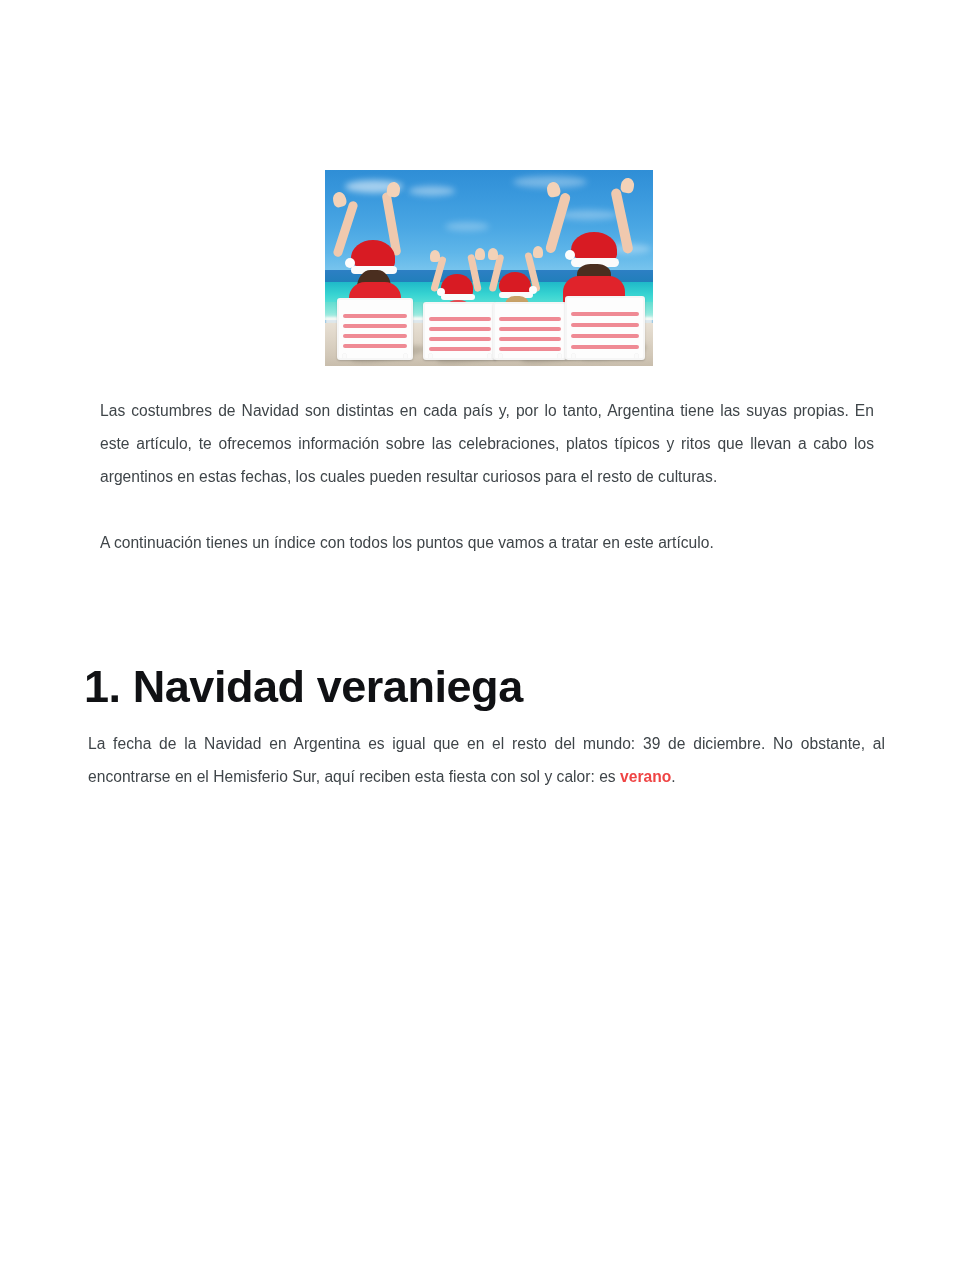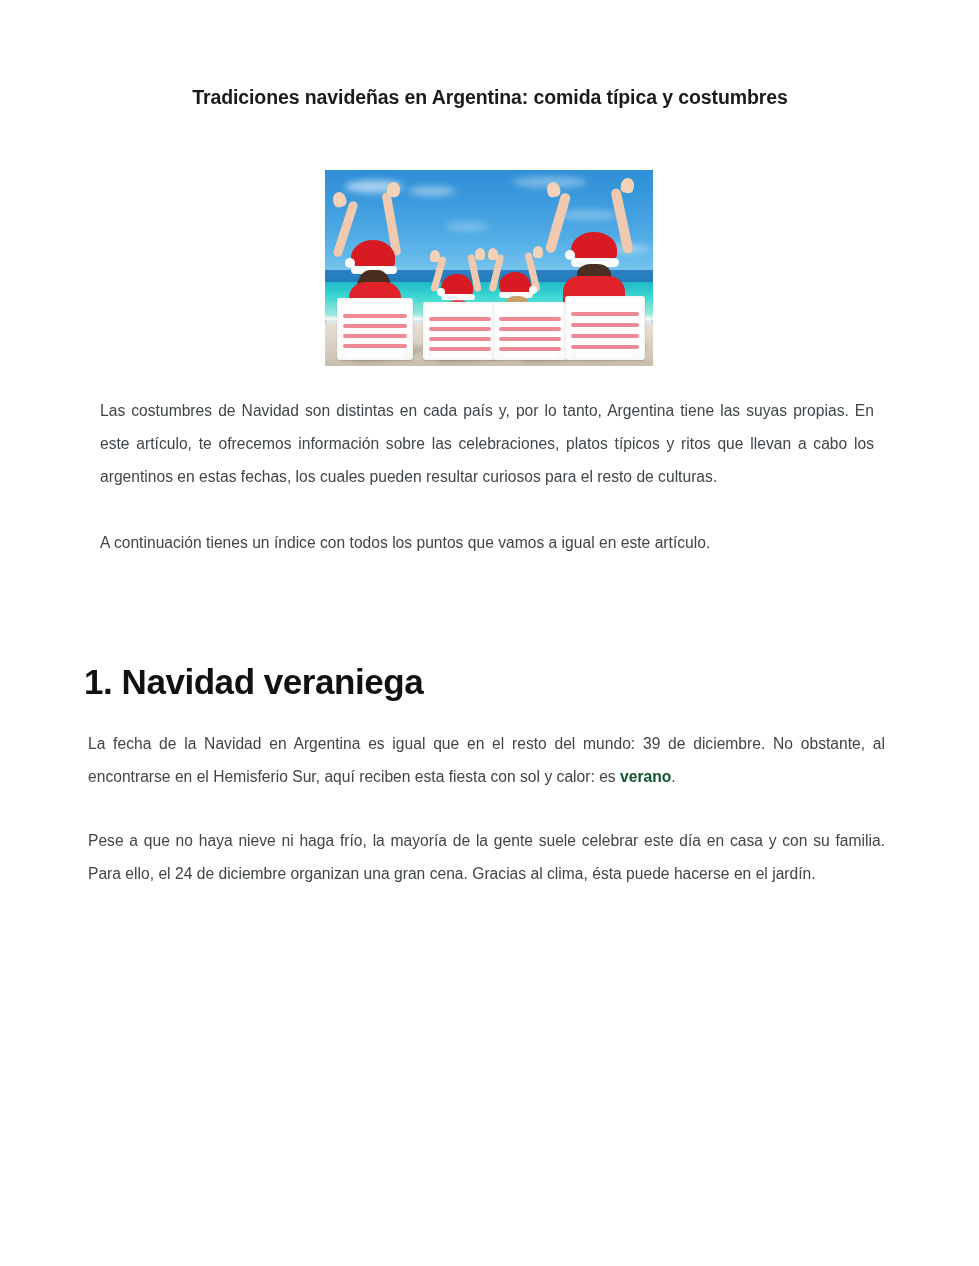--- a/index.html
+++ b/index.html
@@ -216,42 +216,41 @@
     color: #3f4549;
     letter-spacing: 0.02px;
   }
   .intro-block .para + .para { margin-top: 33px; }
 
   h1.section-title {
     position: absolute;
     left: 84px;
     top: 662px;
     margin: 0;
-    font-size: 35px;
+    font-size: 45px;
     font-weight: bold;
     line-height: 1.12;
     letter-spacing: -0.45px;
     color: #101114;
   }
 
   .section-body {
     position: absolute;
     left: 88px;
     top: 727px;
     width: 797px;
   }
   .section-body .para + .para { margin-top: 31px; }
-  .para b, .para strong { font-weight: bold; color: #14532d; }
+  .para b, .para strong { font-weight: bold; color: #ef4444; }
 </style>
 </head>
 <body>
 
 <div class="page">
 
-  <h2 class="doc-title">Tradiciones navideñas en Argentina: comida típica y costumbres</h2>
 
   <div class="hero-wrap">
     <div class="hero" role="img" aria-label="Familia con gorros de Papá Noel sentada en tumbonas en una playa tropical">
 
       <div class="sky"></div>
       <div class="cloud c1"></div>
       <div class="cloud c2"></div>
       <div class="cloud c3"></div>
       <div class="cloud c4"></div>
       <div class="cloud c5"></div>
@@ -346,23 +345,22 @@
         <div class="slat" style="top:47px;"></div>
         <div class="leg" style="left:5px;"></div>
           <div class="leg" style="right:5px;"></div>
       </div>
 
     </div>
   </div>
 
   <div class="intro-block">
     <p class="para">Las costumbres de Navidad son distintas en cada país y, por lo tanto, Argentina tiene las suyas propias. En este artículo, te ofrecemos información sobre las celebraciones, platos típicos y ritos que llevan a cabo los argentinos en estas fechas, los cuales pueden resultar curiosos para el resto de culturas.</p>
-    <p class="para">A continuación tienes un índice con todos los puntos que vamos a igual en este artículo.</p>
+    <p class="para">A continuación tienes un índice con todos los puntos que vamos a tratar en este artículo.</p>
   </div>
 
   <h1 class="section-title">1. Navidad veraniega</h1>
 
   <div class="section-body">
     <p class="para"><span>La fecha de la Navidad en Argentina es igual que en el resto del mundo: 39 de diciembre. No obstante, al encontrarse en el Hemisferio Sur, aquí reciben esta fiesta con sol y calor: es </span><b>verano</b><span>.</span></p>
-    <p class="para">Pese a que no haya nieve ni haga frío, la mayoría de la gente suele celebrar este día en casa y con su familia. Para ello, el 24 de diciembre organizan una gran cena. Gracias al clima, ésta puede hacerse en el jardín.</p>
   </div>
 
 </div>
 
 </body></html>

